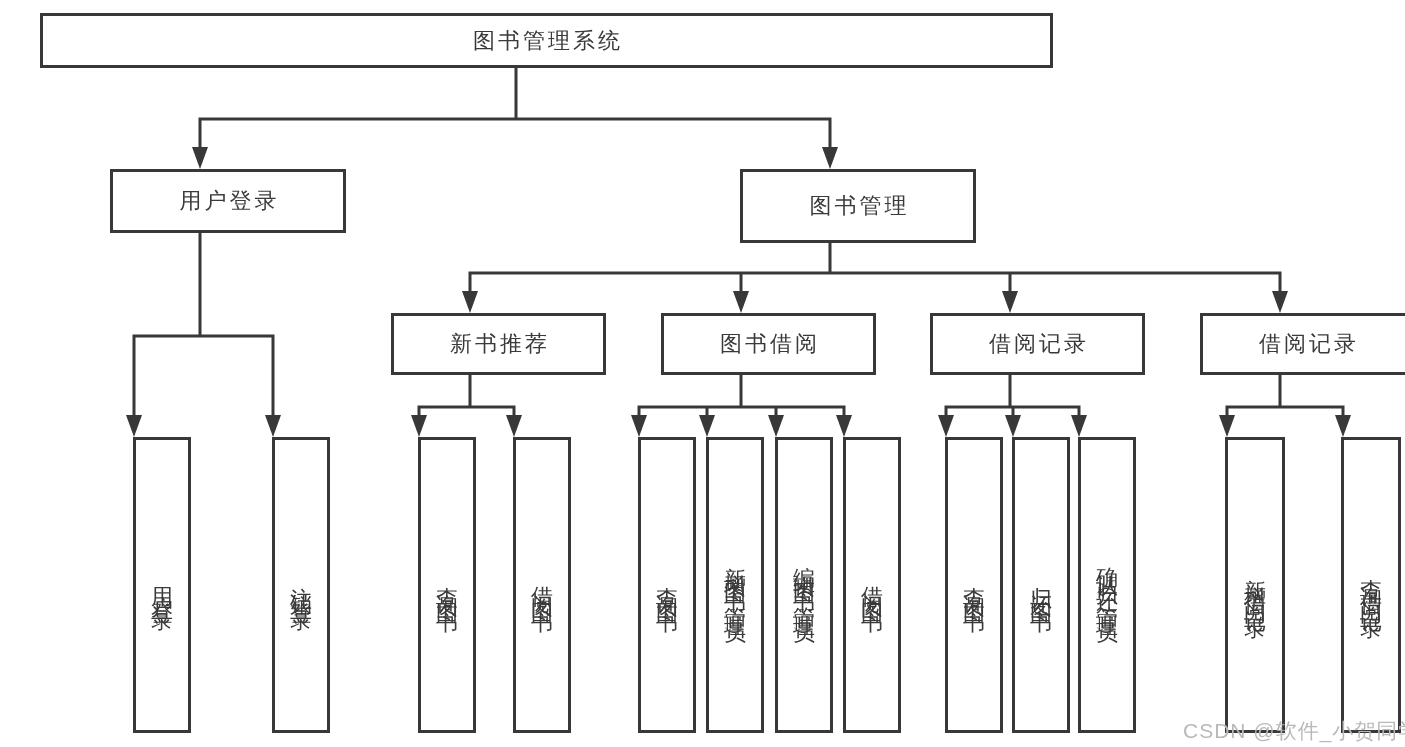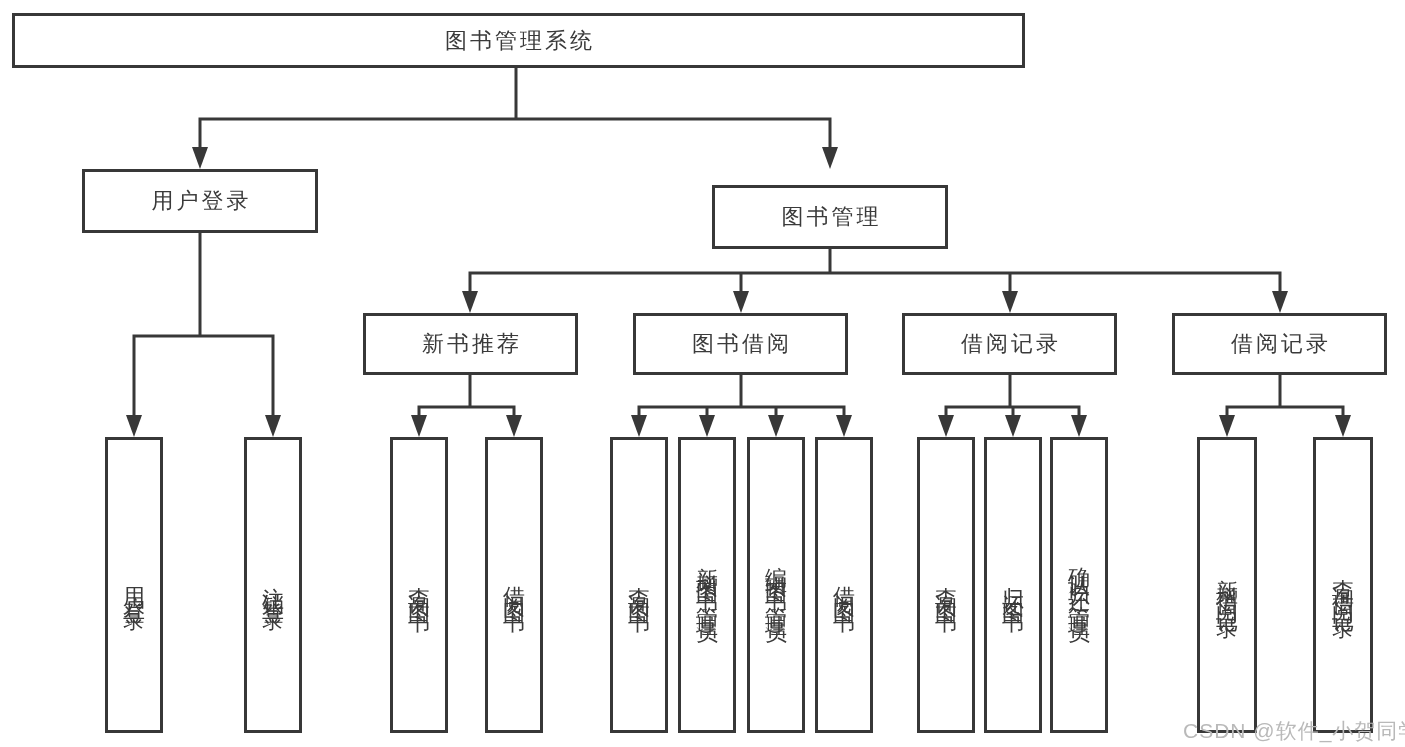--- a/index.html
+++ b/index.html
@@ -29,20 +29,21 @@
     border: 3px solid #383838;
     color: #3a3a3a;
     display: flex;
     align-items: center;
     justify-content: center;
     font-size: 22px;
     letter-spacing: 3px;
     text-indent: 3px;
     z-index: 2;
     white-space: nowrap;
+    margin-left: 28px;
   }
   .vbox {
     writing-mode: vertical-rl;
     letter-spacing: 8px;
     text-indent: 0;
     white-space: normal;
   }
   .watermark {
     position: absolute;
     left: 1183px;
@@ -116,21 +117,21 @@
       <use href="#ah" x="1013" y="437"></use>
       <use href="#ah" x="1079" y="437"></use>
       <use href="#ah" x="1227" y="437"></use>
       <use href="#ah" x="1343" y="437"></use>
     </g>
   </svg>
 
   <div class="box" style="left:12px;top:13px;width:1013px;height:55px">图书管理系统</div>
 
   <div class="box" style="left:82px;top:169px;width:236px;height:64px">用户登录</div>
-  <div class="box" style="left:712px;top:185px;width:236px;height:64px">图书管理</div>
+  <div class="box" style="left:712px;top:169px;width:236px;height:74px">图书管理</div>
 
   <div class="box" style="left:633px;top:313px;width:215px;height:62px">图书借阅</div>
   <div class="box" style="left:363px;top:313px;width:215px;height:62px">新书推荐</div>
   <div class="box" style="left:902px;top:313px;width:215px;height:62px">借阅记录</div>
   <div class="box" style="left:1172px;top:313px;width:215px;height:62px">借阅记录</div>
 
   <div class="box vbox" style="left:105px;top:437px;width:58px;height:296px">用户登录</div>
   <div class="box vbox" style="left:244px;top:437px;width:58px;height:296px">注销登录</div>
 
   <div class="box vbox" style="left:390px;top:437px;width:58px;height:296px">查询图书</div>

